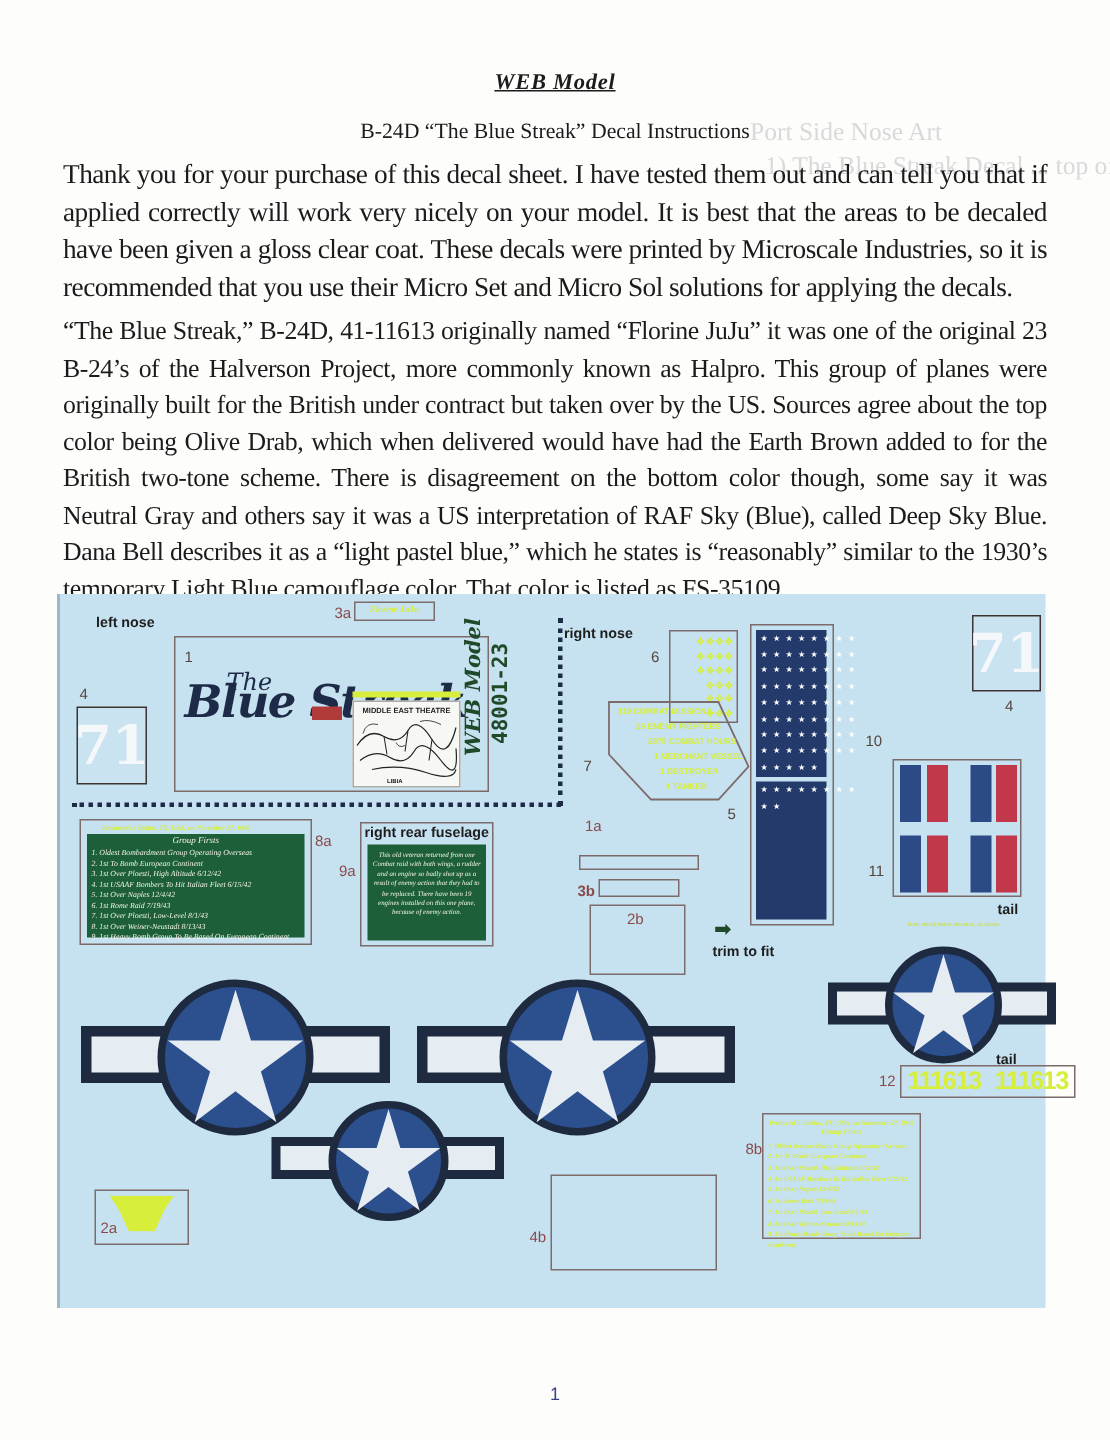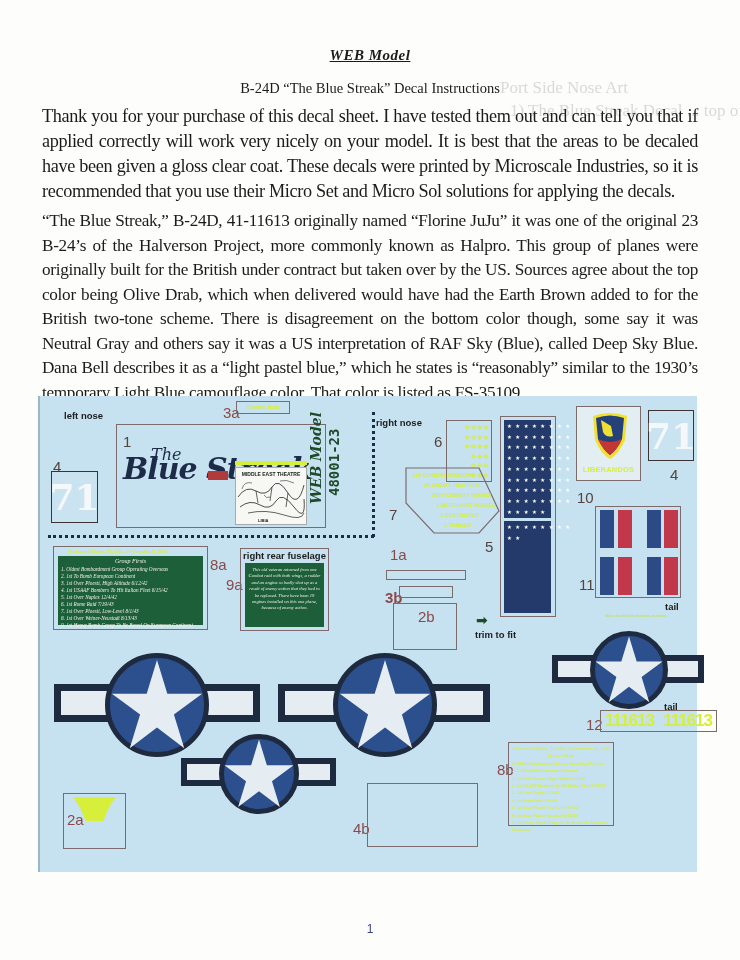--- a/index.html
+++ b/index.html
@@ -27,21 +27,21 @@
   .p1 { top: 104px; }
   .p2 { top: 209px; line-height: 24.5px; font-size: 17.2px; letter-spacing: -0.3px; }
 
   
   .sheet {
     position: absolute; left: 38px; top: 396px; width: 657px; height: 476px;
     background: #c6e1ef;
     border-left: 2px solid #9fb7c2;
   }
   .lbl { position: absolute; font-family: "Liberation Sans", sans-serif; font-weight: bold; font-size: 9.5px; color: #1d1d1d; }
-  .num { position: absolute; font-family: "Liberation Sans", sans-serif; font-size: 15px; color: #8a4a4a; }
+  .num { position: absolute; font-family: "Liberation Sans", sans-serif; font-size: 10px; color: #8a4a4a; }
   .num.dark { color: #55443d; }
   .box { position: absolute; border: 1.5px solid #7d6b6b; box-sizing: border-box; }
   .dots-h { position: absolute; height: 0; border-top: 3px dotted #1e2b48; }
   .dots-v { position: absolute; width: 0; border-left: 3px dotted #1e2b48; }
   .yel { color: #d7ef3a; }
 
   .num71 {
     position: absolute; background: #c9e3f0; border: 1.5px solid #3e3232; box-sizing: border-box;
     font-family: "DejaVu Serif", serif; font-weight: bold; color: #f4f8fb;
     display: flex; align-items: center; justify-content: center; font-size: 36px;
@@ -168,29 +168,20 @@
   <div class="num dark" style="left:445px; top:142px;">5</div>
   <div class="box" style="left:460px; top:20px; width:56px; height:201px;">
     <div class="flagpanel" style="left:3px; top:3px; width:47px; height:98px;">
       <div class="starfield" style="left:3px; top:1px; width:44px;">★★★★★★★★ ★★★★★★★★ ★★★★★★★★ ★★★★★★★★ ★★★★★★★★ ★★★★★★★★ ★★★★★★★★ ★★★★★★★★ ★★★★★</div>
     </div>
     <div class="flagpanel" style="left:3px; top:104px; width:47px; height:92px;">
       <div class="starfield" style="left:3px; top:1px; width:44px;">★★★★★★★★ ★★</div>
     </div>
   </div>
 
-  <div class="box" style="left:536px; top:10px; width:65px; height:75px; background:#e3eef3;">
-    <svg style="position:absolute; left:14px; top:5px;" width="38" height="48" viewBox="0 0 38 48">
-      <path d="M2 4 Q19 -2 36 4 L34 28 Q28 42 19 47 Q10 42 4 28 Z" fill="#f0e030"></path>
-      <path d="M5 6 Q19 1 33 6 L31 27 Q26 38 19 43 Q12 38 7 27 Z" fill="#24417a"></path>
-      <path d="M7 27 Q12 38 19 43 Q26 38 31 27 Q19 33 7 27 Z" fill="#c23636"></path>
-      <path d="M10 8 L12 20 Q15 26 22 24 L20 14 Z" fill="#f0e030"></path>
-    </svg>
-    <div style="position:absolute; left:0; bottom:6px; width:100%; text-align:center; font-family:'Liberation Sans',sans-serif; font-weight:bold; font-size:7.5px; color:#d7ef3a; letter-spacing:0.2px;">LIBERANDOS</div>
-  </div>
   <div class="num dark" style="left:537px; top:93px;">10</div>
 
   <div class="num71" style="left:608px; top:14px; width:46px; height:51px;">
     <span>71</span>
   </div>
   <div class="num dark" style="left:630px; top:70px;">4</div>
 
   <div class="num dark" style="left:539px; top:180px;">11</div>
   <div class="box" style="left:555px; top:110px; width:86px; height:92px;">
     <div class="stripe s-blue" style="left:4px; top:3px; width:14px; height:38px;"></div>
@@ -290,21 +281,21 @@
     <div class="yellow-text">2. 1st To Bomb European Continent</div>
     <div class="yellow-text">3. 1st Over Ploesti, High Altitude 6/12/42</div>
     <div class="yellow-text">4. 1st USAAF Bombers To Hit Italian Fleet 6/15/42</div>
     <div class="yellow-text">5. 1st Over Naples 12/4/42</div>
     <div class="yellow-text">6. 1st Rome Raid 7/19/43</div>
     <div class="yellow-text">7. 1st Over Ploesti, Low-Level 8/1/43</div>
     <div class="yellow-text">8. 1st Over Weiner-Neustadt 8/13/43</div>
     <div class="yellow-text">9. 1st Heavy Bomb Group To Be Based On European Continent</div>
   </div>
 
-  <div class="box" style="left:23px; top:397px; width:63px; height:56px; padding:3px 6px; font-size:3.5px; line-height:4.5px; text-align:center;">
+  <div class="box" style="left:23px; top:397px; width:63px; height:37px; padding:3px 6px; font-size:3.5px; line-height:4.5px; text-align:center;">
     <div style="background:#d7ef3a; height:24px; margin:0 3px; clip-path:polygon(0 0,100% 0,85% 40%,70% 100%,30% 100%,15% 40%);"></div>
     <div class="num" style="left:3px; top:24px;">2a</div>
   </div>
 
   <div class="num" style="left:313px; top:424px;">4b</div>
   <div class="box" style="left:327px; top:387px; width:111px; height:64px;"></div>
 
 </div>
 
 <div class="page-num">1</div>

